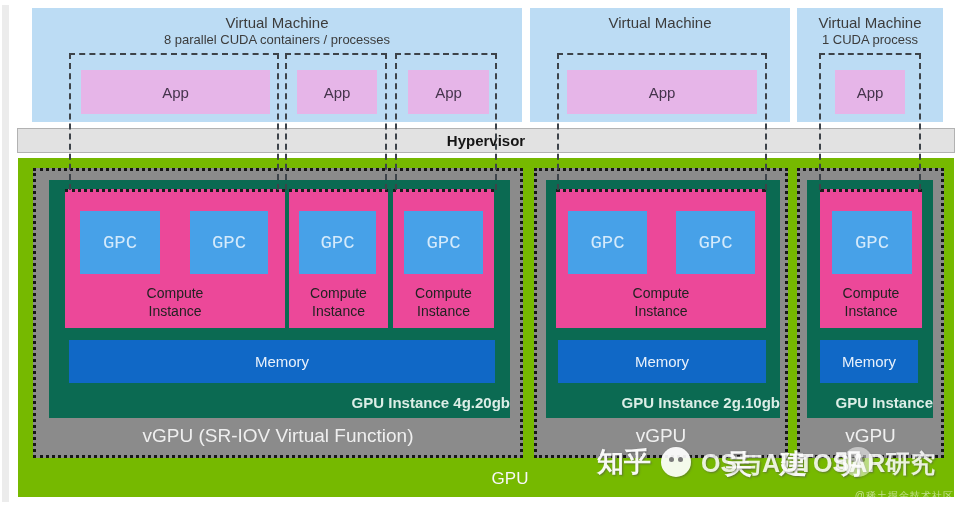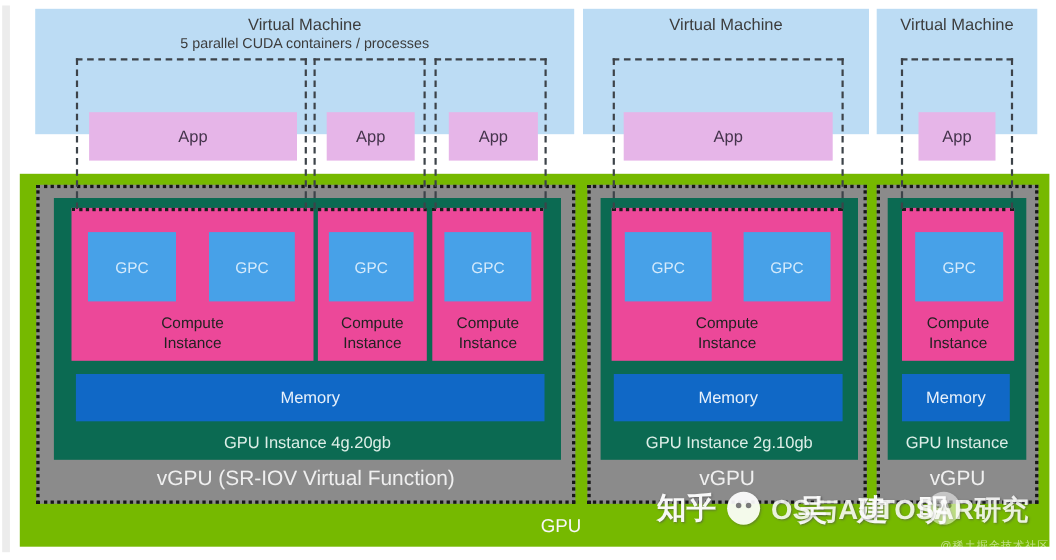--- a/index.html
+++ b/index.html
@@ -12,21 +12,21 @@
   
   .left-strip { left:2px; top:5px; width:7px; height:497px; background:#ececec; }
 
   
   .vm { background:#bcdcf4; text-align:center; color:#3c3c3c; }
   .vm-title { margin-top:6px; font-size:15px; }
   .vm-sub   { margin-top:1px; font-size:13px; }
 
   
   .app { background:#e6b5e8; display:flex; align-items:center; justify-content:center;
-         font-size:15px; color:#45344c;margin-top:32px; }
+         font-size:15px; color:#45344c; }
 
   
   .dash-rect { border:2px dashed #3d4349; border-bottom:none; background:transparent; z-index:20; }
 
   
   .hypervisor { left:17px; top:128px; width:938px; height:25px; background:#e2e2e2;
                 border:1px solid #b2b2b2; text-align:center; line-height:23px;
                 font-weight:bold; font-size:15px; color:#151515; }
 
   
@@ -34,32 +34,32 @@
   .gpu-label { position:absolute; left:0; right:0; bottom:8px; text-align:center;
                color:#f7f7f7; font-size:17px;margin-left:48px; }
 
   
   .vgpu { background:#8b8b8b; border:3px dotted #161616; }
   .vgpu-label { position:absolute; left:0; right:0; bottom:8px; text-align:center;
                 color:#efefef; font-size:19px; white-space:nowrap; }
 
   
   .teal { background:#0b6a52; }
-  .gi-label { position:absolute; left:0; right:0; bottom:7px; text-align:center;
-              color:#dceee7; font-size:15px; white-space:nowrap; }
+  .gi-label { position:absolute; left:0; right:0; bottom:7px; text-align:right;
+              color:#dceee7; font-size:15px; white-space:nowrap;font-weight:bold; }
 
   
   .ci { background:#ec4899; border-top:3px dotted #1c1c1c; }
   .ci-label { position:absolute; left:0; right:0; bottom:8px; text-align:center;
               color:#222222; font-size:14px; line-height:18px; }
   .ci-label > span { display:inline-block; width:80px; }
 
   
   .gpc { background:#47a1e8; display:flex; align-items:center; justify-content:center;
-         color:#d4eafb; font-size:14px; }
+         color:#d4eafb; font-size:19px;font-family:Liberation Mono, monospace; }
 
   
   .mem { background:#1068c6; display:flex; align-items:center; justify-content:center;
          color:#e8f1fb; font-size:15px; }
 
   
   .wm-main { left:597px; top:444px; display:flex; align-items:center; gap:10px;
              color:rgba(255,255,255,0.95); font-weight:bold; font-size:27px;
              text-shadow:1px 1px 2px rgba(80,80,80,0.65); z-index:30; white-space:nowrap; }
   .wm-icon { width:30px; height:30px; border-radius:50%; background:rgba(255,255,255,0.92);
@@ -77,35 +77,37 @@
 </style>
 </head>
 <body>
 
 <div id="canvas">
 
   <div class="abs left-strip"></div>
 
   <div class="abs vm" style="left:32px;top:8px;width:490px;height:114px">
     <div class="vm-title">Virtual Machine</div>
-    <div class="vm-sub">5 parallel CUDA containers / processes</div>
+    <div class="vm-sub">8 parallel CUDA containers / processes</div>
   </div>
   <div class="abs vm" style="left:530px;top:8px;width:260px;height:114px">
     <div class="vm-title">Virtual Machine</div>
   </div>
   <div class="abs vm" style="left:797px;top:8px;width:146px;height:114px">
     <div class="vm-title">Virtual Machine</div>
+    <div class="vm-sub">1 CUDA process</div>
   </div>
 
   <div class="abs app" style="left:81px;top:70px;width:189px;height:44px">App</div>
   <div class="abs app" style="left:297px;top:70px;width:80px;height:44px">App</div>
   <div class="abs app" style="left:408px;top:70px;width:81px;height:44px">App</div>
   <div class="abs app" style="left:567px;top:70px;width:190px;height:44px">App</div>
   <div class="abs app" style="left:835px;top:70px;width:70px;height:44px">App</div>
 
+  <div class="abs hypervisor">Hypervisor</div>
 
   <div class="abs gpu-box">
     <div class="gpu-label">GPU</div>
   </div>
 
   <div class="abs vgpu" style="left:33px;top:168px;width:490px;height:290px">
     <div class="vgpu-label">vGPU (SR-IOV Virtual Function)</div>
   </div>
   <div class="abs vgpu" style="left:534px;top:168px;width:254px;height:290px">
     <div class="vgpu-label">vGPU</div>

